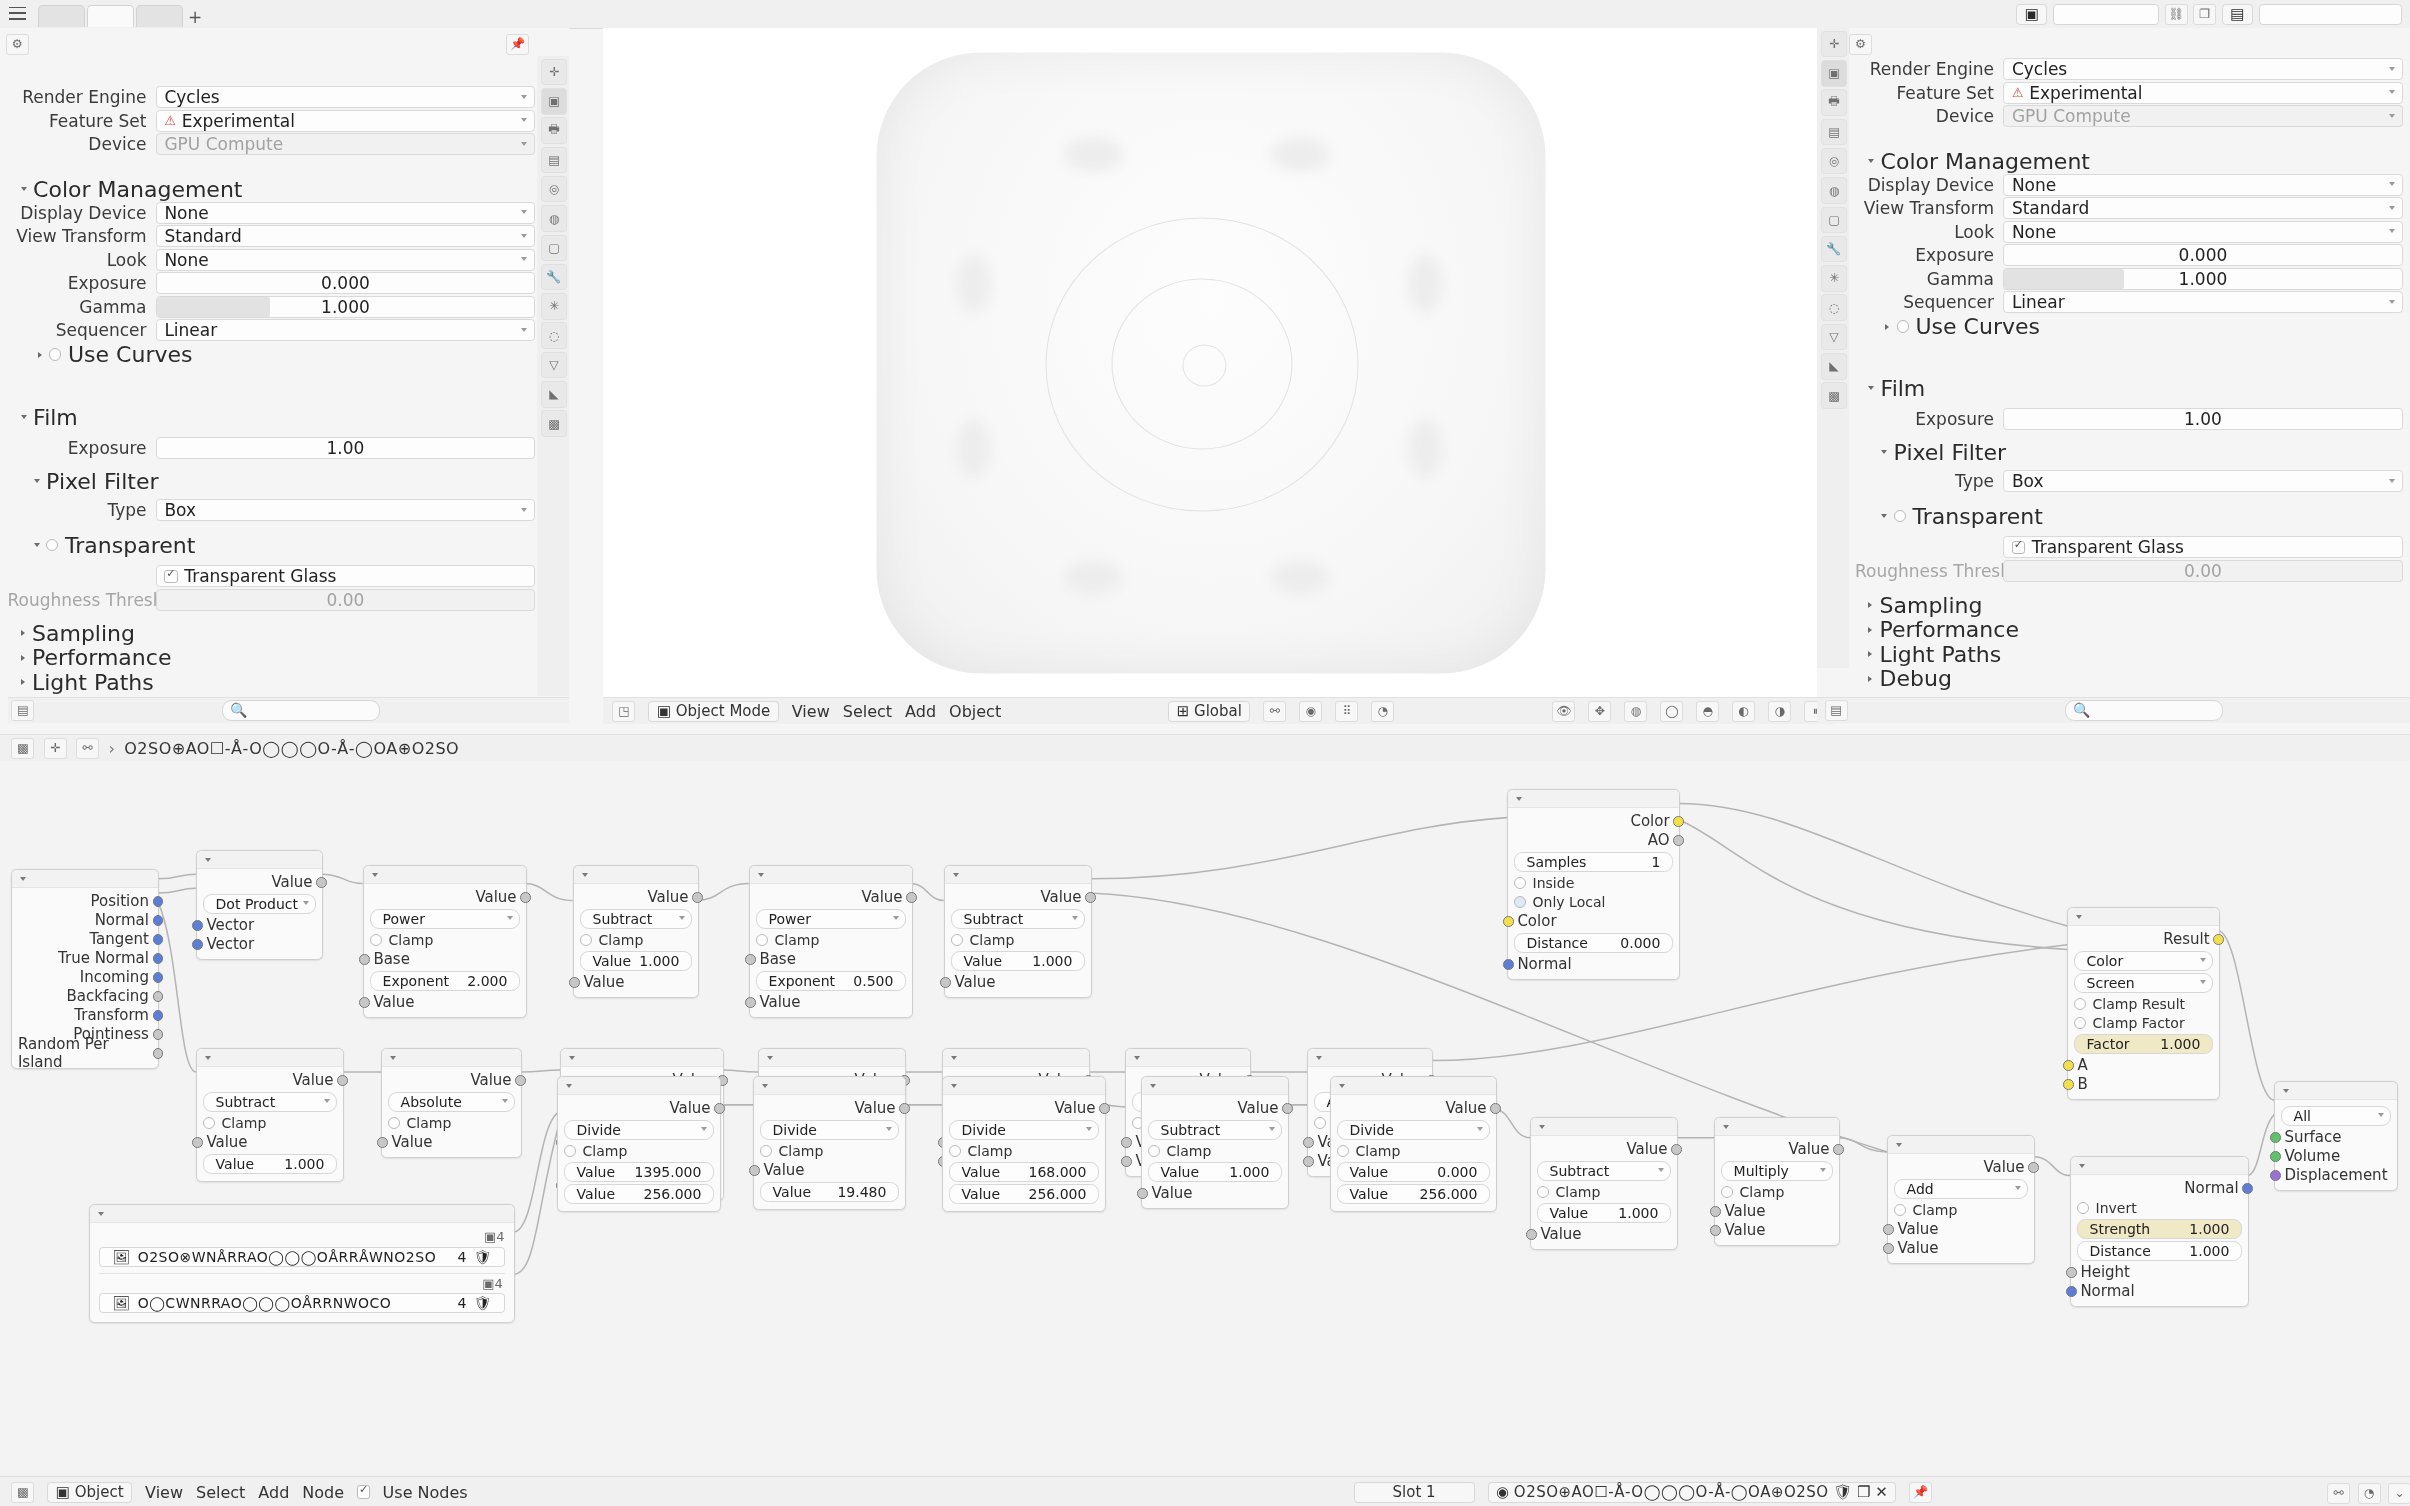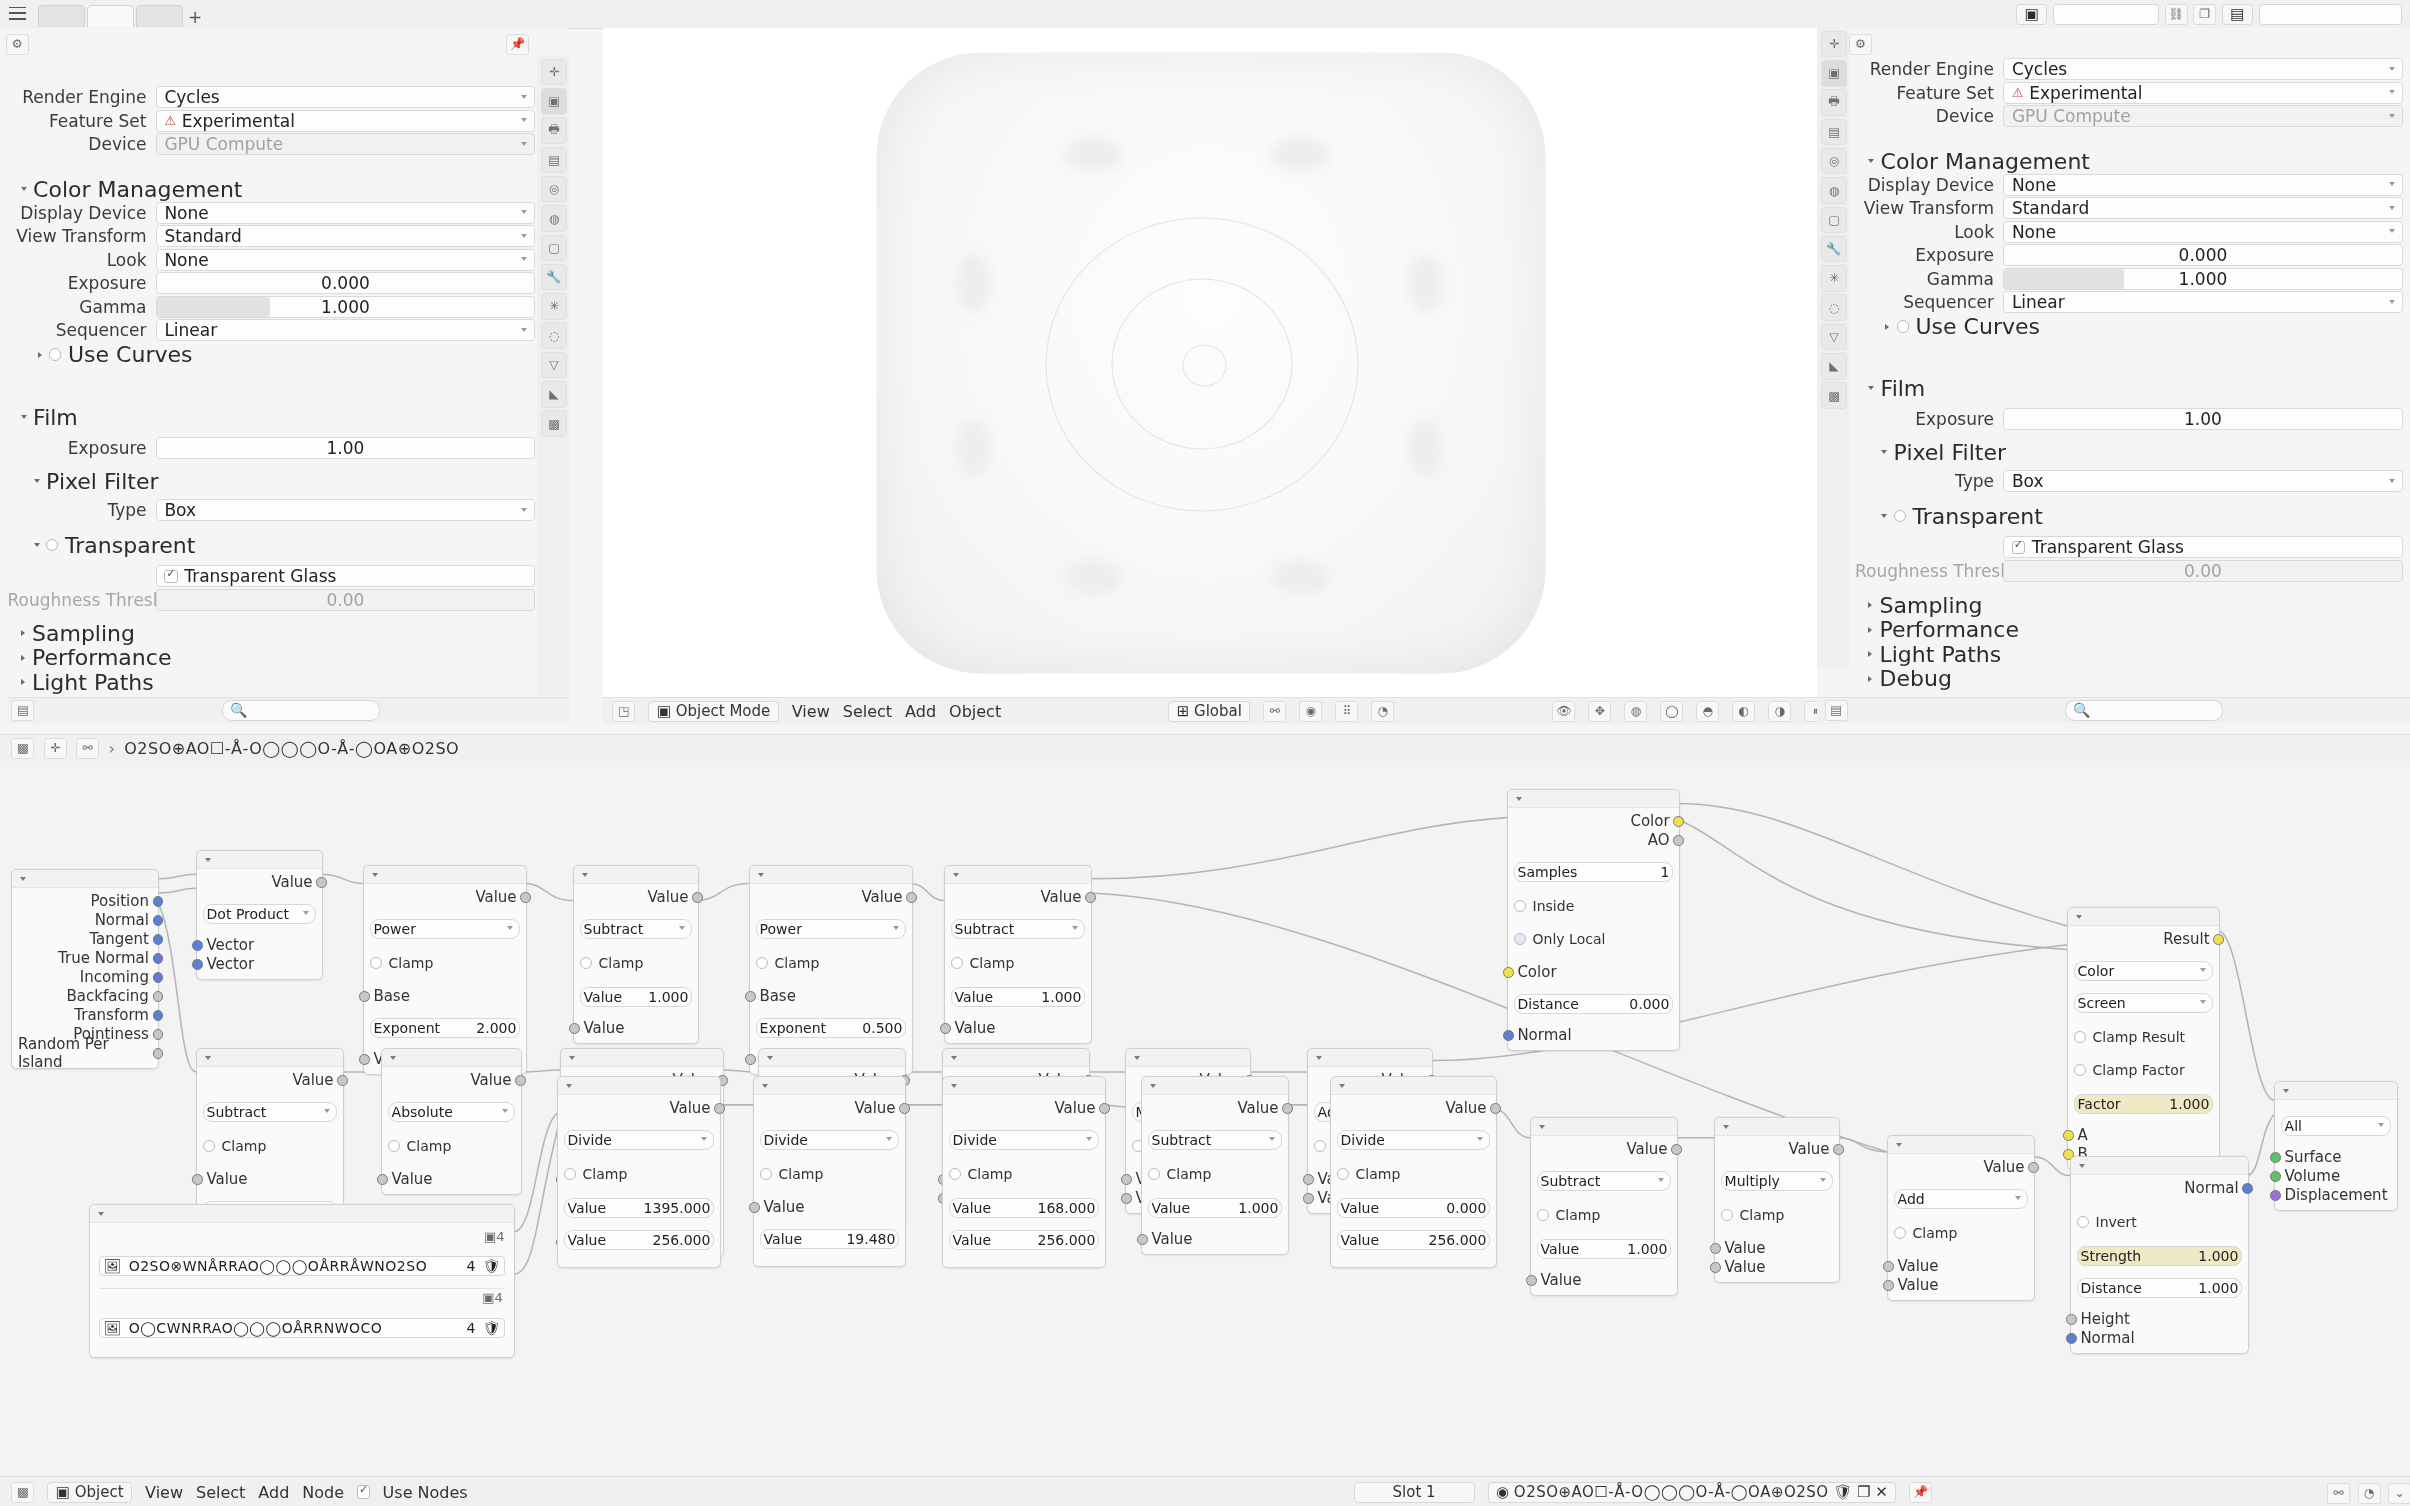--- a/index.html
+++ b/index.html
@@ -61,24 +61,24 @@
   .out{display:flex;justify-content:flex-end;align-items:center;height:19px;font-size:15px;color:#333;position:relative;padding-right:3.8px;}
   .in{display:flex;align-items:center;height:19px;font-size:15px;color:#333;position:relative;padding-left:3.8px;}
   .sock{position:absolute;width:8.5px;height:8.5px;border-radius:50%;border:0.9px solid #7a7a7a;}
   .sock.r{right:-10.4px;top:4.7px;}
   .sock.l{left:-10.4px;top:4.7px;}
   .s-yellow{background:#f2e04a;}
   .s-grey{background:#c7c7c7;}
   .s-blue{background:#5b7fd6;}
   .s-green{background:#5ec26a;}
   .s-purple{background:#9a6fd6;}
-  .nfield{height:18px;border:0.9px solid #d7d7d7;background:#fdfdfd;border-radius:8.5px;display:flex;align-items:center;justify-content:space-between;padding:0 3px;font-size:14px;color:#222;margin:12px 0;}
+  .nfield{height:18px;border:0.9px solid #d7d7d7;background:#fdfdfd;border-radius:8.5px;display:flex;align-items:center;justify-content:space-between;padding:0 12px;font-size:14px;color:#222;margin:2px 0;}
   .nfield.dd{justify-content:flex-start;position:relative;border-radius:9px;}
   .nfield.dd:after{content:"";position:absolute;right:6.6px;top:6.6px;border-left:3.8px solid transparent;border-right:3.8px solid transparent;border-top:4.7px solid #9a9a9a;}
-  .nchk{display:flex;align-items:center;height:18px;font-size:14px;color:#333;margin:15px 0;}
+  .nchk{display:flex;align-items:center;height:18px;font-size:14px;color:#333;margin:1px 0;}
   svg.wires{position:absolute;left:0;top:0;width:2411px;height:716px;pointer-events:none;}
 
   
   .bottombar{position:absolute;left:0;top:1476px;width:2411px;height:30px;background:#f0f0f0;border-top:0.9px solid #dcdcdc;display:flex;align-items:center;gap:13px;padding-left:11.3px;font-size:16px;color:#333;}
   .bb-right{position:absolute;right:11.3px;top:5.6px;display:flex;align-items:center;gap:7.5px;}
   .iconbtn{width:21px;height:19px;border:0.9px solid #dcdcdc;background:#f7f7f7;border-radius:2.8px;display:flex;align-items:center;justify-content:center;color:#6a6a6a;font-size:12.2px;}
   .obfus{letter-spacing:0.5px;}
 </style>
 </head>
 <body>

